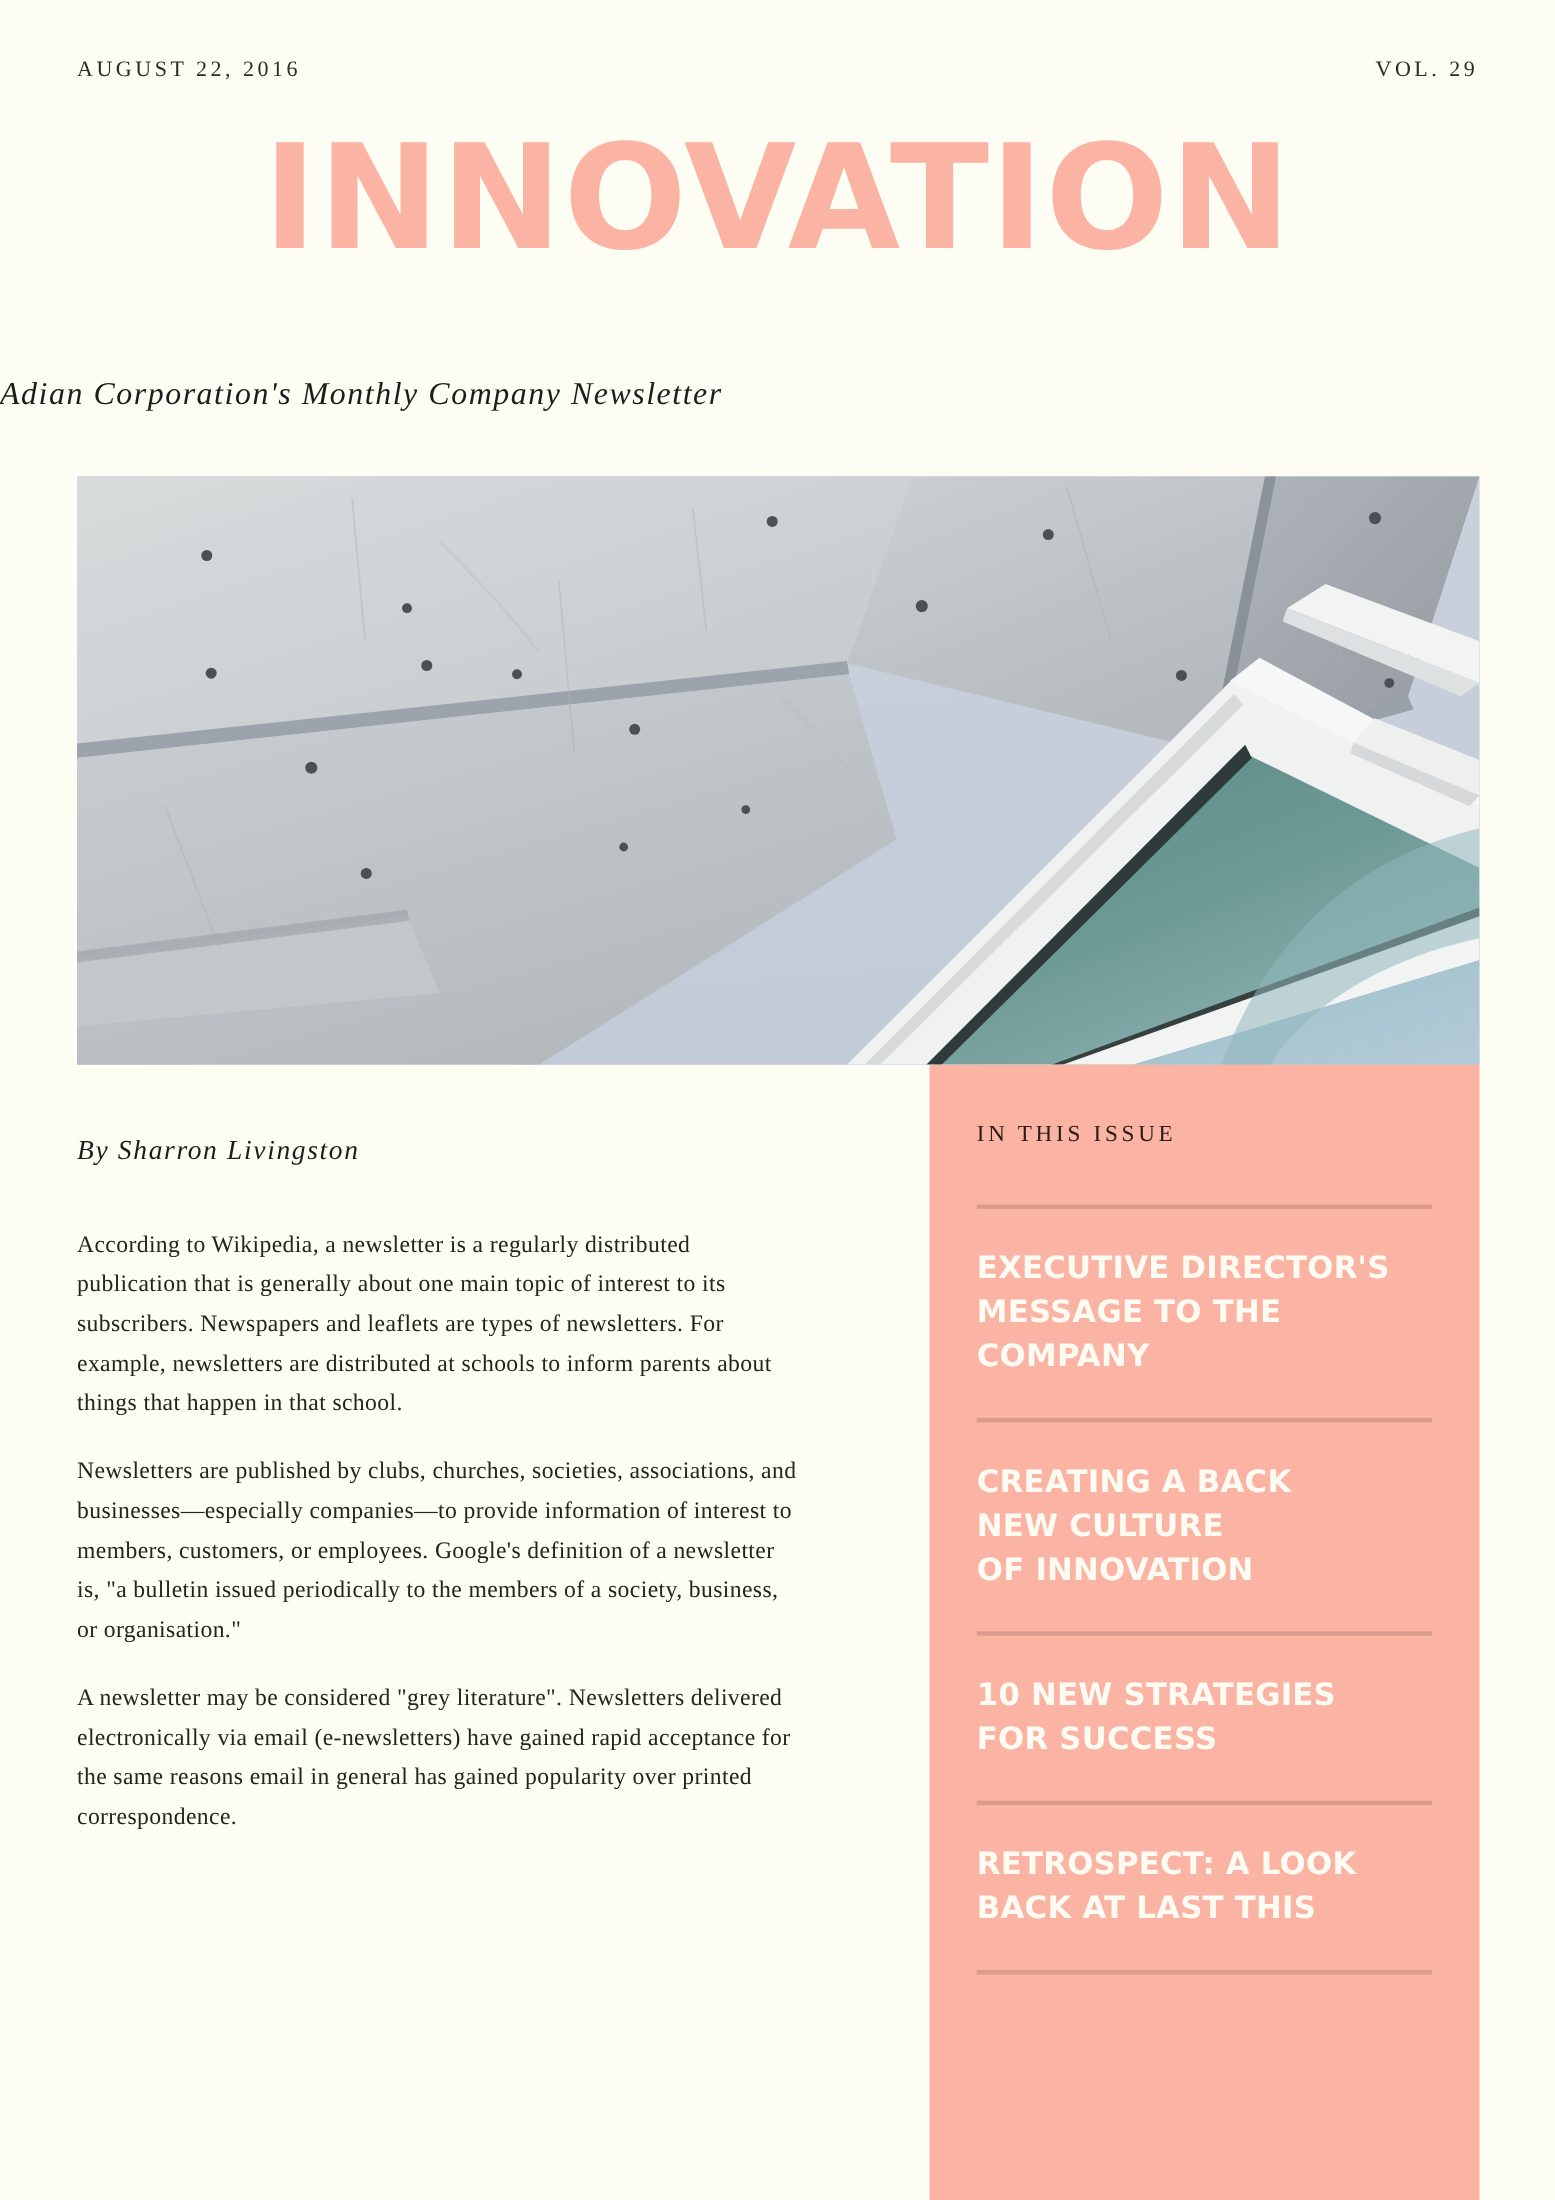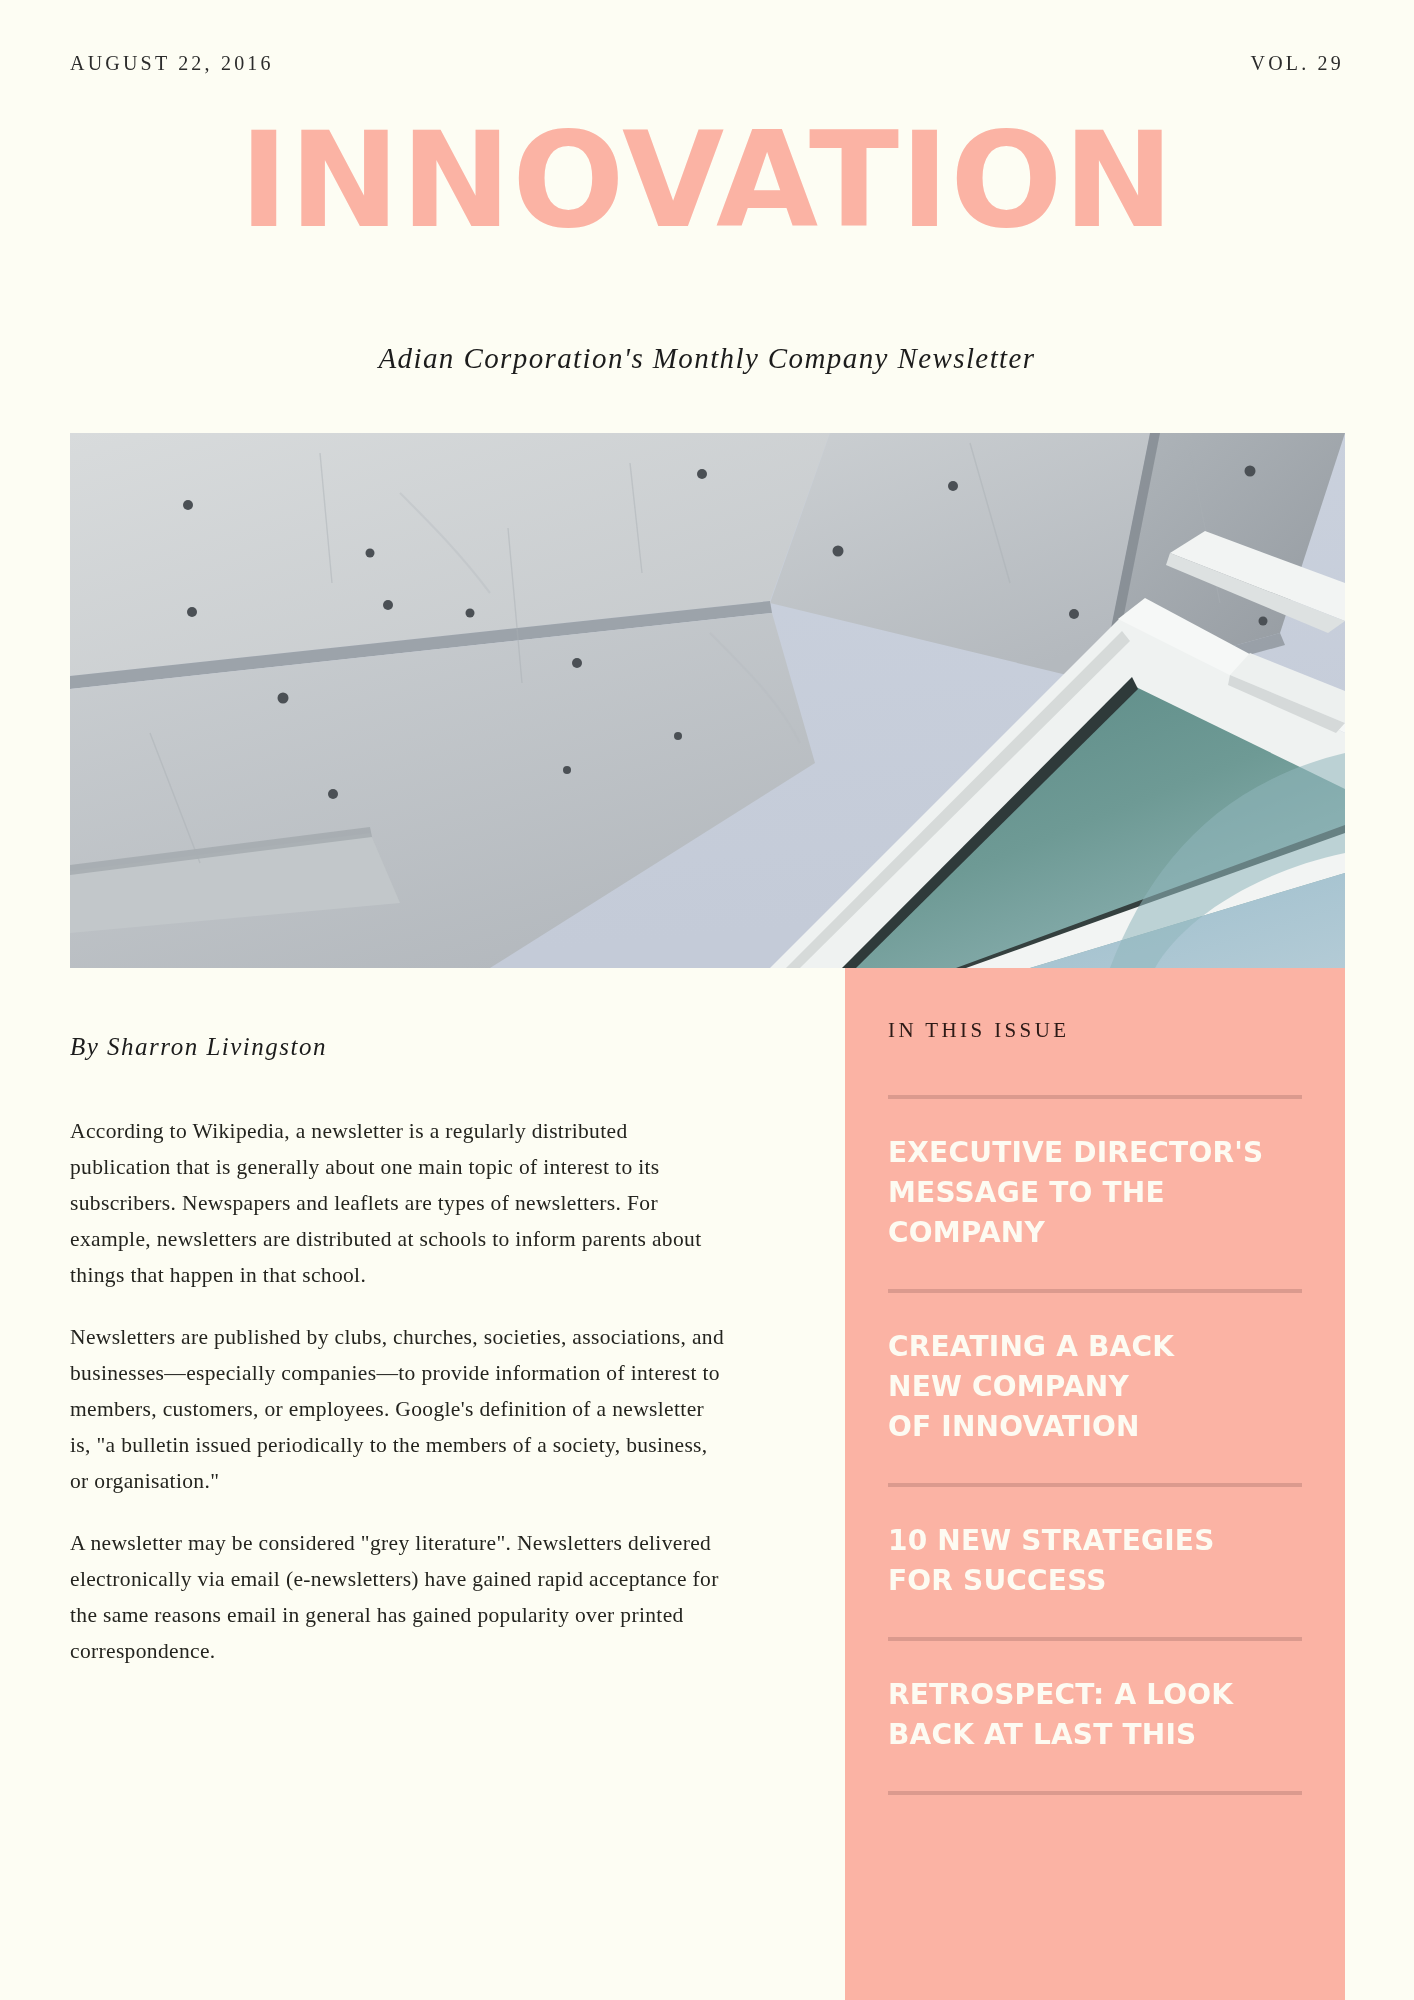--- a/index.html
+++ b/index.html
@@ -46,21 +46,21 @@
     line-height: 140px;
     letter-spacing: 1px;
     color: #FBB3A4;
   }
 
   .masthead-sub {
     position: absolute;
     top: 342px;
     left: 0;
     width: 1414px;
-    text-align: center;
+    text-align: left;
     font-family: "Liberation Serif", serif;
     font-style: italic;
     font-size: 29px;
     letter-spacing: 1.4px;
     color: #1C1C1C;
   }
 
   
   .hero {
     position: absolute;
@@ -271,21 +271,21 @@
   <div class="toc-item">
     <span class="line">EXECUTIVE DIRECTOR'S</span>
     <span class="line">MESSAGE TO THE</span>
     <span class="line">COMPANY</span>
   </div>
 
   <div class="toc-rule"></div>
 
   <div class="toc-item">
     <span class="line">CREATING A BACK</span>
-    <span class="line">NEW COMPANY</span>
+    <span class="line">NEW CULTURE</span>
     <span class="line">OF INNOVATION</span>
   </div>
 
   <div class="toc-rule"></div>
 
   <div class="toc-item">
     <span class="line">10 NEW STRATEGIES</span>
     <span class="line">FOR SUCCESS</span>
   </div>
 

